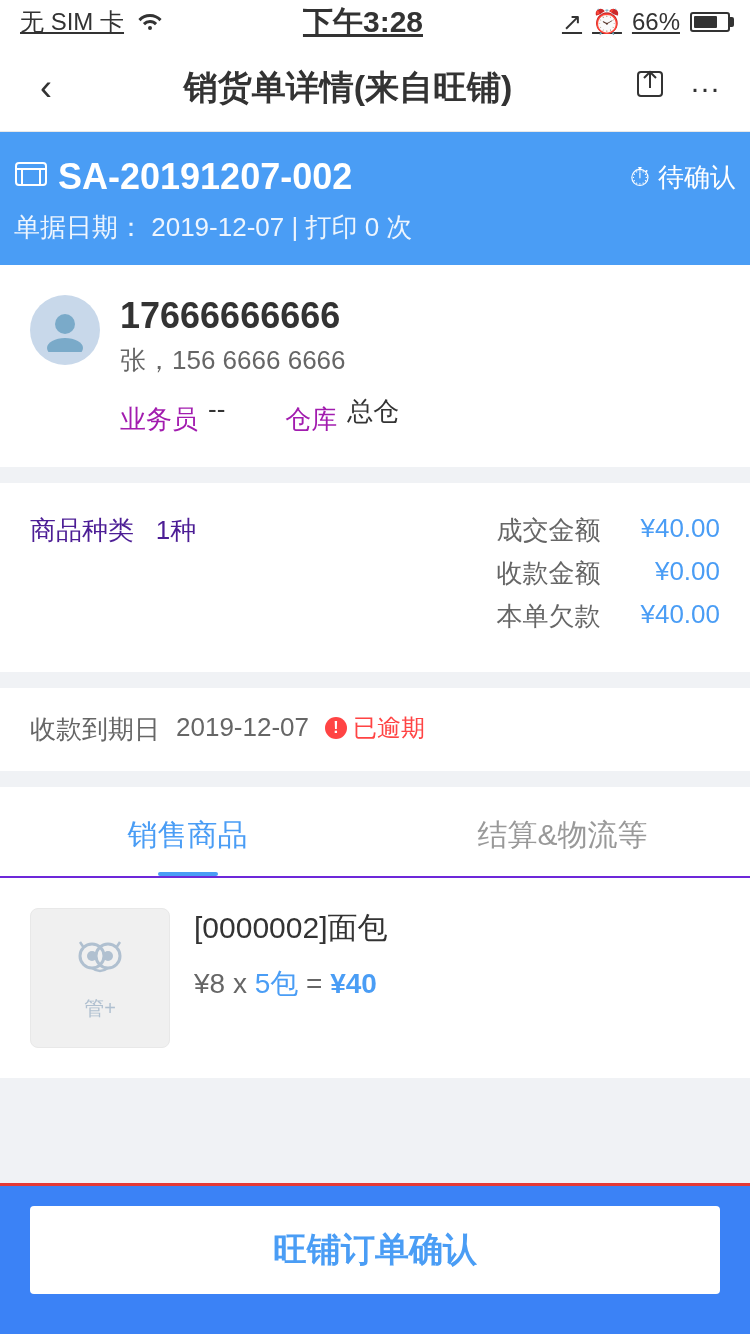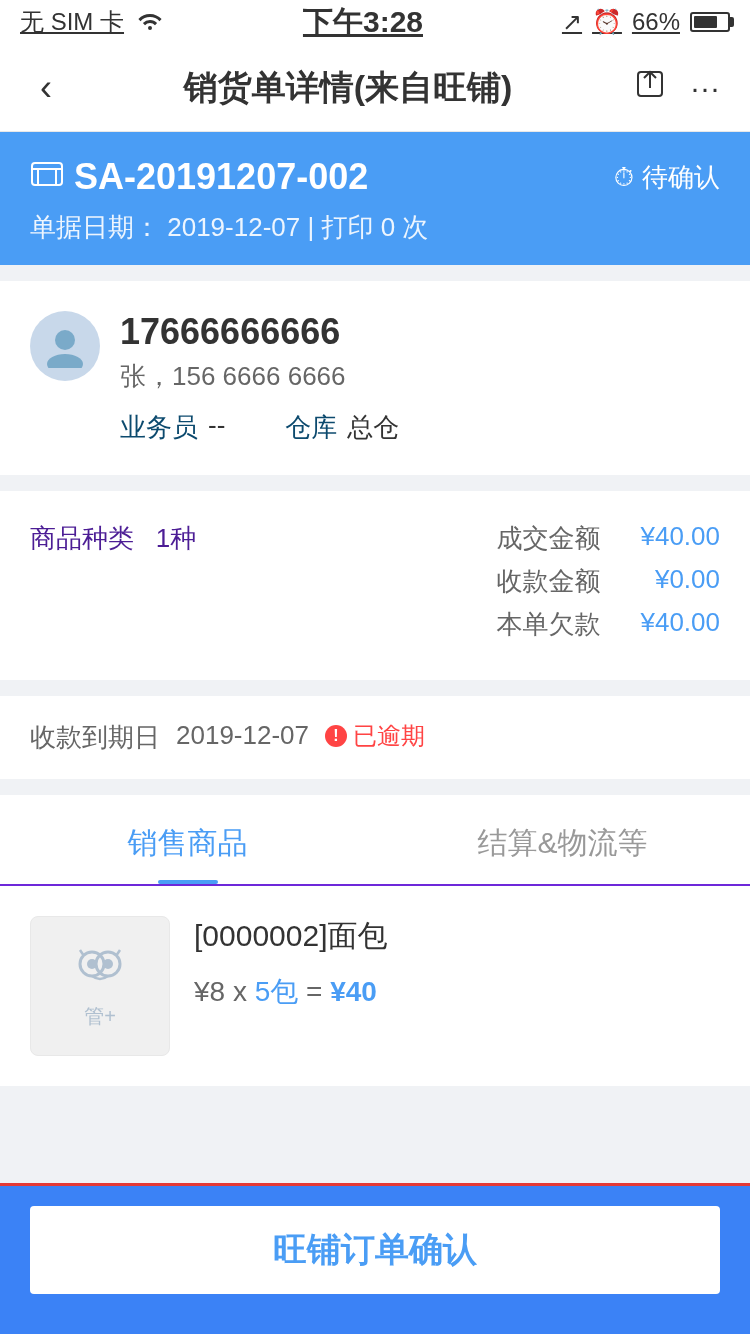--- a/index.html
+++ b/index.html
@@ -83,22 +83,22 @@
     }
     .nav-icon {
       font-size: 30px;
       color: #333;
       cursor: pointer;
     }
 
     
     .header-card {
       background: #4a9df5;
-      padding: 24px 30px 20px;
-      margin-bottom: 16px;
+      padding: 24px 14px 20px;
+      margin-bottom: 0;
     }
     .header-card-top {
       display: flex;
       align-items: center;
       justify-content: space-between;
       margin-bottom: 12px;
     }
     .order-id {
       font-size: 36px;
       font-weight: 700;
@@ -156,21 +156,21 @@
       color: #666;
       margin-bottom: 16px;
     }
     .customer-meta {
       display: flex;
       gap: 60px;
       font-size: 26px;
       color: #666;
     }
     .meta-item { display: flex; gap: 10px; }
-    .meta-label { color: #0c4a6e; }
+    .meta-label { color: #a21caf; margin-top: 8px; }
     .meta-value { color: #333; }
 
     
     .summary-section {
       display: flex;
       align-items: flex-start;
       justify-content: space-between;
       padding: 30px;
       background: #fff;
       margin-bottom: 16px;

